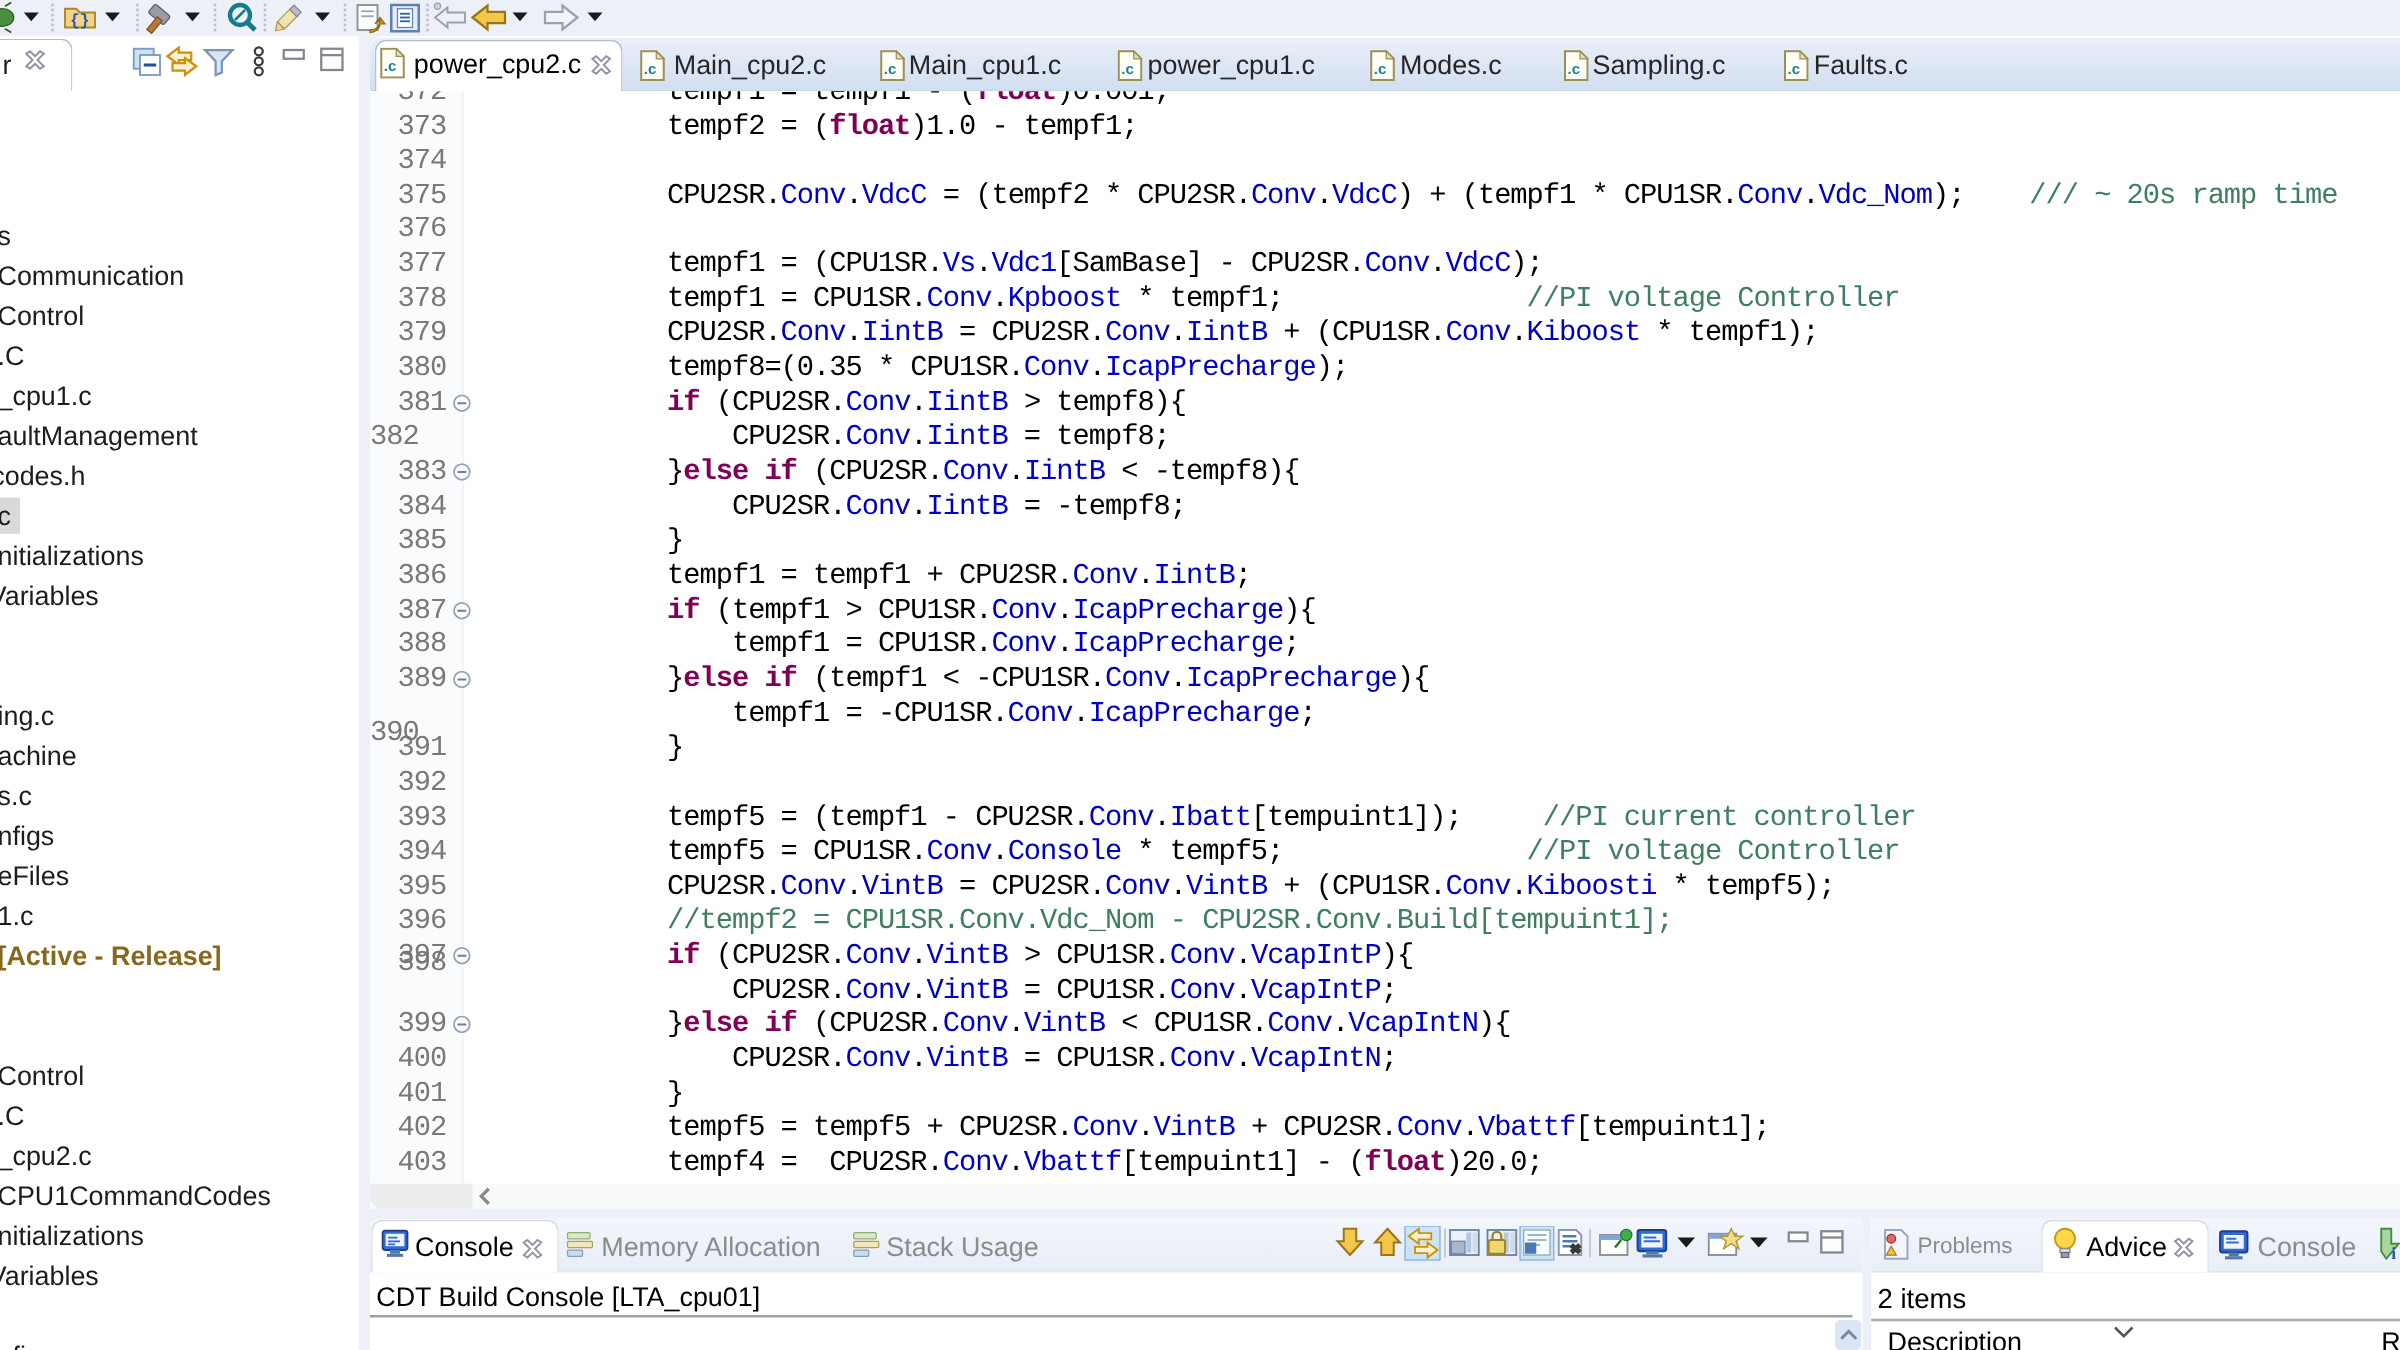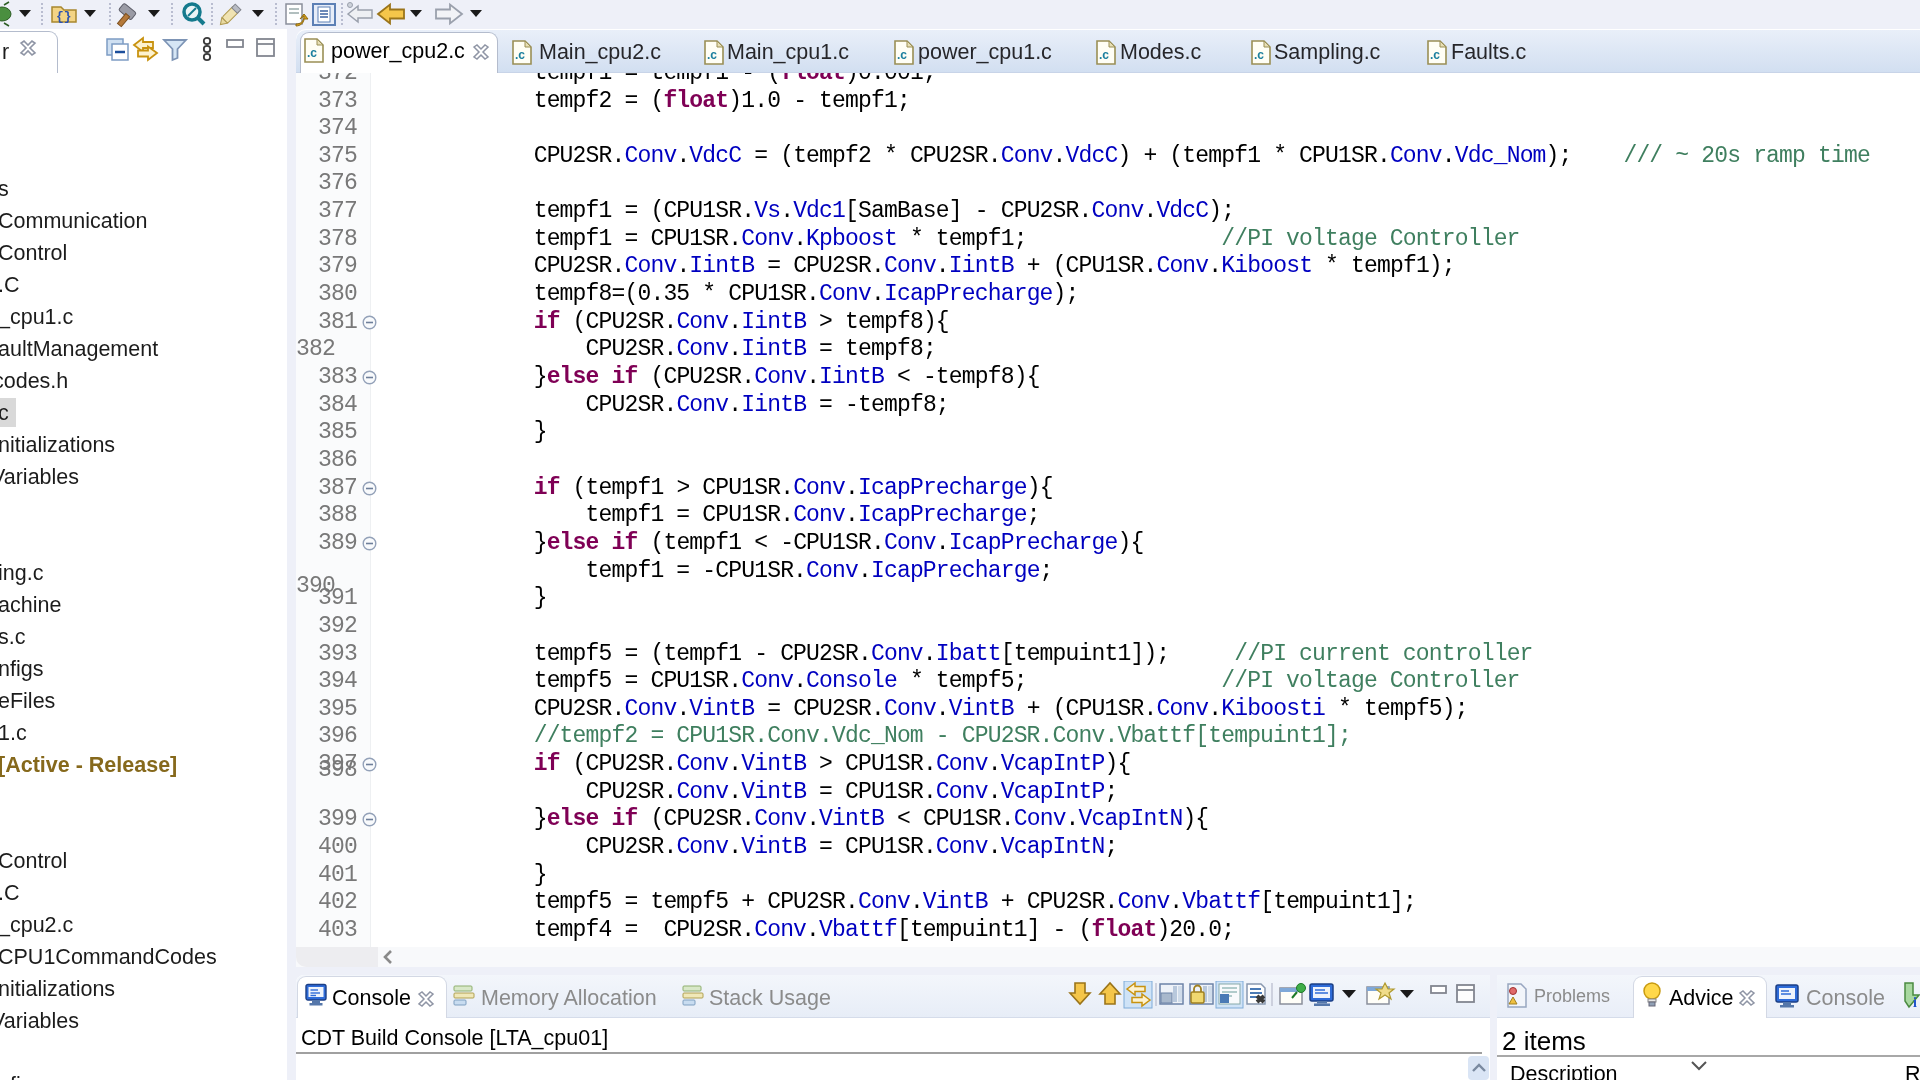--- a/index.html
+++ b/index.html
@@ -197,20 +197,21 @@
 <div class="abs" style="left:66px;top:297.50px;width:16px;height:16px"><svg width="16" height="16">
         <circle cx="7.5" cy="7.5" r="6.3" fill="#f8fafc" stroke="#93a1b8" stroke-width="1.4"></circle>
         <line x1="4" y1="7.5" x2="11" y2="7.5" stroke="#6e7f9a" stroke-width="1.6"></line>
       </svg></div>
 <div class="abs mono" style="left:82px;top:291.50px;height:27.65px;line-height:27.65px;color:#000">            }<span class="kw">else</span> <span class="kw">if</span> (CPU2SR.<span class="bl">Conv</span>.<span class="bl">IintB</span> &lt; -tempf8){</div>
 <div class="abs mono ln" style="left:0;top:319.15px;width:61px;height:27.65px;line-height:27.65px;text-align:right">384</div>
 <div class="abs mono" style="left:82px;top:319.15px;height:27.65px;line-height:27.65px;color:#000">                CPU2SR.<span class="bl">Conv</span>.<span class="bl">IintB</span> = -tempf8;</div>
 <div class="abs mono ln" style="left:0;top:346.80px;width:61px;height:27.65px;line-height:27.65px;text-align:right">385</div>
 <div class="abs mono" style="left:82px;top:346.80px;height:27.65px;line-height:27.65px;color:#000">            }</div>
 <div class="abs mono ln" style="left:0;top:374.45px;width:61px;height:27.65px;line-height:27.65px;text-align:right">386</div>
+<div class="abs mono" style="left:82px;top:374.45px;height:27.65px;line-height:27.65px;color:#000">            tempf1 = tempf1 + CPU2SR.<span class="bl">Conv</span>.<span class="bl">IintB</span>;</div>
 <div class="abs mono ln" style="left:0;top:402.10px;width:61px;height:27.65px;line-height:27.65px;text-align:right">387</div>
 <div class="abs" style="left:66px;top:408.10px;width:16px;height:16px"><svg width="16" height="16">
         <circle cx="7.5" cy="7.5" r="6.3" fill="#f8fafc" stroke="#93a1b8" stroke-width="1.4"></circle>
         <line x1="4" y1="7.5" x2="11" y2="7.5" stroke="#6e7f9a" stroke-width="1.6"></line>
       </svg></div>
 <div class="abs mono" style="left:82px;top:402.10px;height:27.65px;line-height:27.65px;color:#000">            <span class="kw">if</span> (tempf1 &gt; CPU1SR.<span class="bl">Conv</span>.<span class="bl">IcapPrecharge</span>){</div>
 <div class="abs mono ln" style="left:0;top:429.75px;width:61px;height:27.65px;line-height:27.65px;text-align:right">388</div>
 <div class="abs mono" style="left:82px;top:429.75px;height:27.65px;line-height:27.65px;color:#000">                tempf1 = CPU1SR.<span class="bl">Conv</span>.<span class="bl">IcapPrecharge</span>;</div>
 <div class="abs mono ln" style="left:0;top:457.40px;width:61px;height:27.65px;line-height:27.65px;text-align:right">389</div>
 <div class="abs" style="left:66px;top:463.40px;width:16px;height:16px"><svg width="16" height="16">
@@ -223,21 +224,21 @@
 <div class="abs mono ln" style="left:0;top:512.70px;width:61px;height:27.65px;line-height:27.65px;text-align:right">391</div>
 <div class="abs mono" style="left:82px;top:512.70px;height:27.65px;line-height:27.65px;color:#000">            }</div>
 <div class="abs mono ln" style="left:0;top:540.35px;width:61px;height:27.65px;line-height:27.65px;text-align:right">392</div>
 <div class="abs mono ln" style="left:0;top:568.00px;width:61px;height:27.65px;line-height:27.65px;text-align:right">393</div>
 <div class="abs mono" style="left:82px;top:568.00px;height:27.65px;line-height:27.65px;color:#000">            tempf5 = (tempf1 - CPU2SR.<span class="bl">Conv</span>.<span class="bl">Ibatt</span>[tempuint1]);     <span class="cm">//PI current controller</span></div>
 <div class="abs mono ln" style="left:0;top:595.65px;width:61px;height:27.65px;line-height:27.65px;text-align:right">394</div>
 <div class="abs mono" style="left:82px;top:595.65px;height:27.65px;line-height:27.65px;color:#000">            tempf5 = CPU1SR.<span class="bl">Conv</span>.<span class="bl">Console</span> * tempf5;               <span class="cm">//PI voltage Controller</span></div>
 <div class="abs mono ln" style="left:0;top:623.30px;width:61px;height:27.65px;line-height:27.65px;text-align:right">395</div>
 <div class="abs mono" style="left:82px;top:623.30px;height:27.65px;line-height:27.65px;color:#000">            CPU2SR.<span class="bl">Conv</span>.<span class="bl">VintB</span> = CPU2SR.<span class="bl">Conv</span>.<span class="bl">VintB</span> + (CPU1SR.<span class="bl">Conv</span>.<span class="bl">Kiboosti</span> * tempf5);</div>
 <div class="abs mono ln" style="left:0;top:650.95px;width:61px;height:27.65px;line-height:27.65px;text-align:right">396</div>
-<div class="abs mono" style="left:82px;top:650.95px;height:27.65px;line-height:27.65px;color:#000">            <span class="cm">//tempf2 = CPU1SR.Conv.Vdc_Nom - CPU2SR.Conv.Vbattf[tempuint1];</span></div>
+<div class="abs mono" style="left:82px;top:650.95px;height:27.65px;line-height:27.65px;color:#000">            <span class="cm">//tempf2 = CPU1SR.Conv.Vdc_Nom - CPU2SR.Conv.Build[tempuint1];</span></div>
 <div class="abs mono ln" style="left:0;top:678.60px;width:61px;height:27.65px;line-height:27.65px;text-align:right">397</div>
 <div class="abs" style="left:66px;top:684.60px;width:16px;height:16px"><svg width="16" height="16">
         <circle cx="7.5" cy="7.5" r="6.3" fill="#f8fafc" stroke="#93a1b8" stroke-width="1.4"></circle>
         <line x1="4" y1="7.5" x2="11" y2="7.5" stroke="#6e7f9a" stroke-width="1.6"></line>
       </svg></div>
 <div class="abs mono" style="left:82px;top:678.60px;height:27.65px;line-height:27.65px;color:#000">            <span class="kw">if</span> (CPU2SR.<span class="bl">Conv</span>.<span class="bl">VintB</span> &gt; CPU1SR.<span class="bl">Conv</span>.<span class="bl">VcapIntP</span>){</div>
 <div class="abs mono ln" style="left:0;top:684px;width:61px;height:27.65px;line-height:27.65px;text-align:right">398</div>
 <div class="abs mono" style="left:82px;top:706.25px;height:27.65px;line-height:27.65px;color:#000">                CPU2SR.<span class="bl">Conv</span>.<span class="bl">VintB</span> = CPU1SR.<span class="bl">Conv</span>.<span class="bl">VcapIntP</span>;</div>
 <div class="abs mono ln" style="left:0;top:733.90px;width:61px;height:27.65px;line-height:27.65px;text-align:right">399</div>
 <div class="abs" style="left:66px;top:739.90px;width:16px;height:16px"><svg width="16" height="16">
@@ -377,18 +378,18 @@
       <line x1="6" y1="8" x2="14" y2="8" stroke="#2e6bd8" stroke-width="1.5"></line>
       <line x1="6" y1="11" x2="16" y2="11" stroke="#2e6bd8" stroke-width="1.5"></line>
       <rect x="8" y="19" width="8" height="3" fill="#5577aa"></rect>
       <rect x="5" y="22" width="14" height="2.5" fill="#5577aa"></rect>
     </svg></div>
 <div class="abs ui" style="left:1806px;top:986px;font-size:21.5px;color:#8b8b8b">Console</div>
 <div class="abs" style="left:1903px;top:981px;width:17px;height:30px"><svg width="17" height="30">
       <path d="M2 2 L10 2 L10 14 L16 14 L6 26 L2 20 Z" fill="#a8d8a0" stroke="#4a8a40" stroke-width="1.5"></path>
       <text x="10" y="26" font-size="14" font-weight="bold" fill="#2255cc" font-family="Liberation Serif">i</text>
     </svg></div>
-<div class="abs ui" style="left:1502px;top:1026px;font-size:26px;color:#000">2 items</div>
+<div class="abs ui" style="left:1502px;top:1026px;font-size:22px;color:#000">2 items</div>
 <div class="abs" style="left:1497px;top:1055px;width:423px;height:1.5px;background:#a8a8a8"></div>
 <div class="abs ui" style="left:1510px;top:1062px;font-size:21.5px;color:#000">Description</div>
 <div class="abs" style="left:1688px;top:1058px;width:22px;height:16px"><svg width="22" height="16">
       <path d="M4 4 L11 11 L18 4" fill="none" stroke="#555" stroke-width="2"></path>
     </svg></div>
 <div class="abs ui" style="left:1905px;top:1062px;font-size:21.5px;color:#000">R</div>
 </body></html>

